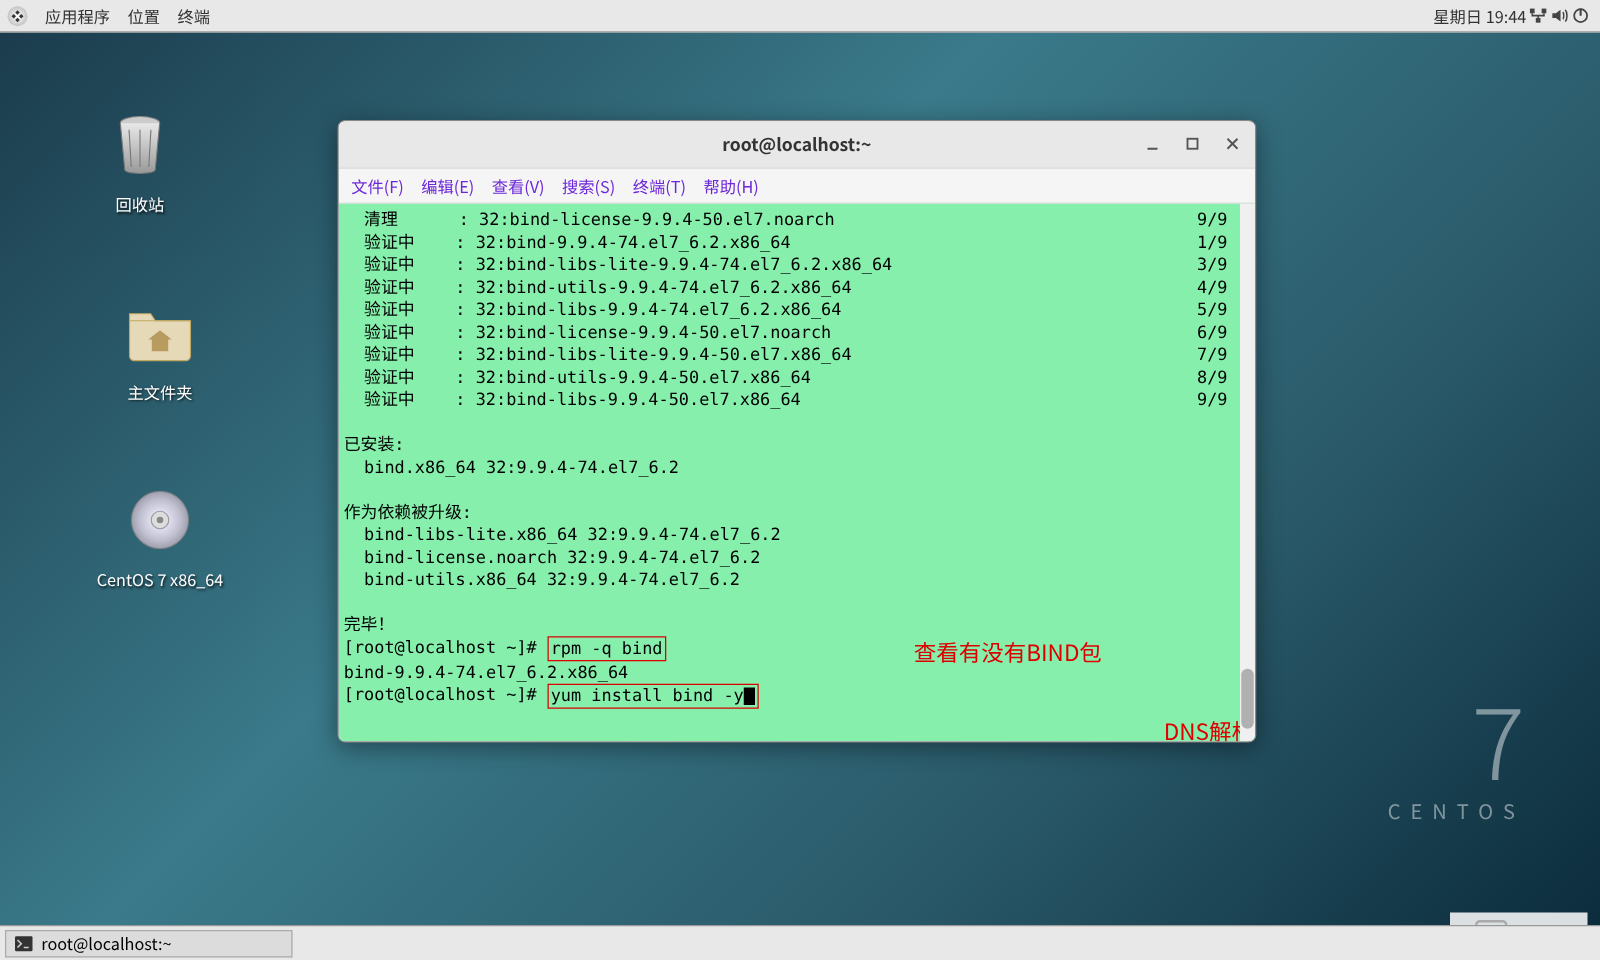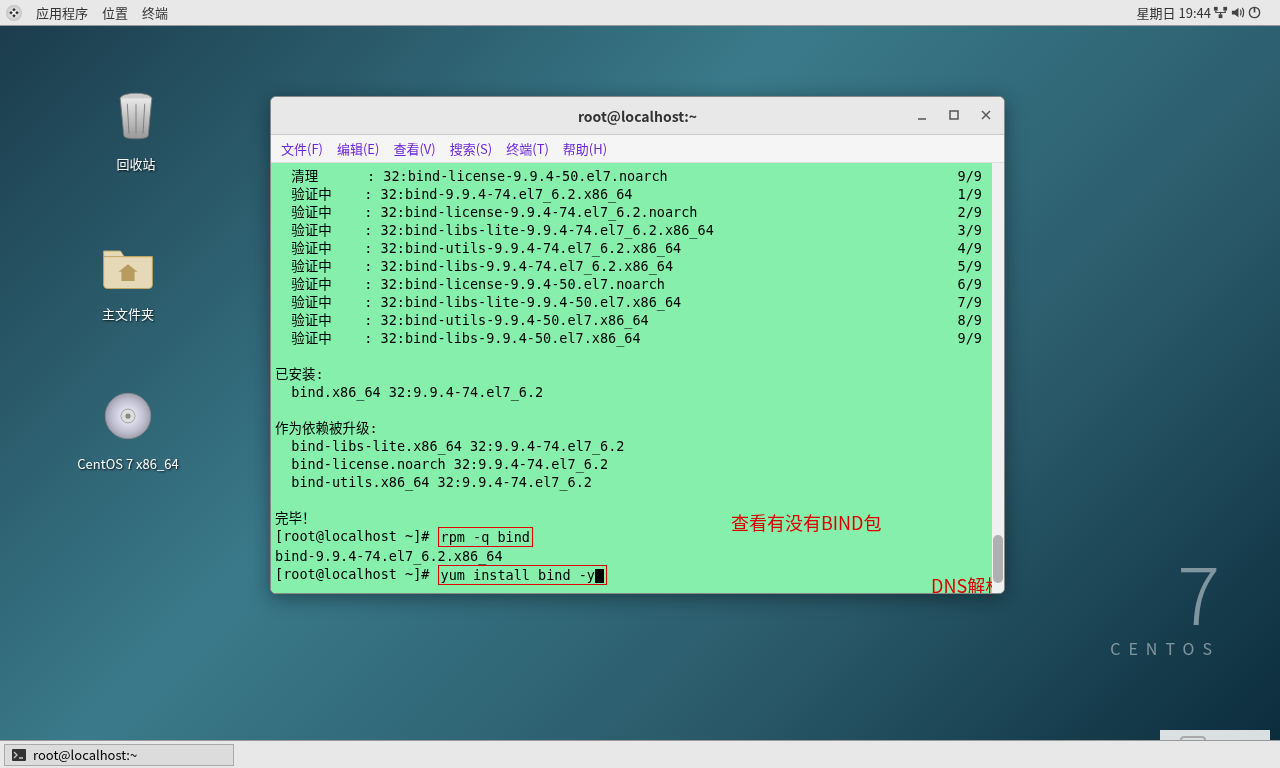--- a/index.html
+++ b/index.html
@@ -1,19 +1,19 @@
 <!DOCTYPE html>
 <html><head>
 <meta charset="utf-8">
 <style>
 * { margin:0; padding:0; box-sizing:border-box; }
 body { font-family:"Noto Sans CJK SC","WenQuanYi Micro Hei",sans-serif; width:1280px; height:768px; overflow:hidden; position:relative; background:linear-gradient(135deg,#1a3a4a 0%,#2a5a6a 20%,#3a7a8a 40%,#2a5a6a 70%,#0a2a3a 100%); }
 .top-panel { position:absolute; top:0; left:0; right:0; height:26px; background:#e8e8e8; border-bottom:1px solid #999; display:flex; align-items:center; font-size:13px; color:#333; }
 .top-panel .left { display:flex; align-items:center; gap:14px; padding-left:6px; }
-.top-panel .right { margin-left:auto; display:flex; align-items:center; gap:1px; padding-right:18px; }
+.top-panel .right { margin-left:auto; display:flex; align-items:center; gap:1px; padding-right:8px; }
 .logo-icon { width:16px; height:16px; border-radius:50%; background:radial-gradient(circle,#fff,#aaa); display:flex; align-items:center; justify-content:center; font-size:10px; }
 .menu-item { cursor:default; }
 .tray-icon { width:16px; height:16px; display:flex; align-items:center; justify-content:center; }
 .tray-icon svg { width:15px; height:15px; fill:#444; }
 .desktop { position:absolute; top:26px; left:0; right:0; bottom:28px; }
 .desktop-icon { position:absolute; width:120px; text-align:center; color:#fff; font-size:13px; text-shadow:1px 1px 2px rgba(0,0,0,.8); cursor:default; }
 .desktop-icon .ico { width:64px; height:64px; margin:0 auto 6px; display:flex; align-items:center; justify-content:center; }
 .trash-ico svg { width:56px; height:56px; }
 .folder-ico { position:relative; }
 .folder-ico svg { width:60px; height:60px; }
@@ -74,21 +74,21 @@
     <span class="tray-icon">
         <svg viewBox="0 0 16 16">
           <circle cx="8" cy="8" r="5.5" stroke="#444" stroke-width="1.5" fill="none"></circle>
           <line x1="8" y1="2" x2="8" y2="8" stroke="#444" stroke-width="1.8"></line>
         </svg>
       </span>
   </div>
 </div>
 
 <div class="desktop">
-  <div class="desktop-icon" style="left:76px;top:58px">
+  <div class="desktop-icon" style="left:52px;top:58px">
     <div class="ico trash-ico">
       <svg viewBox="0 0 64 64">
           <defs>
             <linearGradient id="tg" x1="0" y1="0" x2="0" y2="1">
               <stop offset="0" stop-color="#e8e8e8"></stop>
               <stop offset="1" stop-color="#999"></stop>
             </linearGradient>
           </defs>
           <ellipse cx="32" cy="12" rx="18" ry="6" fill="#ccc" stroke="#888"></ellipse>
           <path d="M14 12 L18 54 Q18 58 32 58 Q46 58 46 54 L50 12" fill="url(#tg)" stroke="#777"></path>
@@ -159,21 +159,20 @@
       <span>文件(F)</span>
       <span>编辑(E)</span>
       <span>查看(V)</span>
       <span>搜索(S)</span>
       <span>终端(T)</span>
       <span>帮助(H)</span>
     </div>
     <div class="terminal-body">
       <div class="term-line"><span class="l">  清理      : 32:bind-license-9.9.4-50.el7.noarch</span><span class="r">9/9</span></div>
       <div class="term-line"><span class="l">  验证中    : 32:bind-9.9.4-74.el7_6.2.x86_64</span><span class="r">1/9</span></div>
-      <div class="term-line"><span class="l">  验证中    : 32:bind-license-9.9.4-74.el7_6.2.noarch</span><span class="r">2/9</span></div>
       <div class="term-line"><span class="l">  验证中    : 32:bind-libs-lite-9.9.4-74.el7_6.2.x86_64</span><span class="r">3/9</span></div>
       <div class="term-line"><span class="l">  验证中    : 32:bind-utils-9.9.4-74.el7_6.2.x86_64</span><span class="r">4/9</span></div>
       <div class="term-line"><span class="l">  验证中    : 32:bind-libs-9.9.4-74.el7_6.2.x86_64</span><span class="r">5/9</span></div>
       <div class="term-line"><span class="l">  验证中    : 32:bind-license-9.9.4-50.el7.noarch</span><span class="r">6/9</span></div>
       <div class="term-line"><span class="l">  验证中    : 32:bind-libs-lite-9.9.4-50.el7.x86_64</span><span class="r">7/9</span></div>
       <div class="term-line"><span class="l">  验证中    : 32:bind-utils-9.9.4-50.el7.x86_64</span><span class="r">8/9</span></div>
       <div class="term-line"><span class="l">  验证中    : 32:bind-libs-9.9.4-50.el7.x86_64</span><span class="r">9/9</span></div>
       <div class="term-line">&nbsp;</div>
       <div class="term-line"><span class="l">已安装:</span></div>
       <div class="term-line"><span class="l">  bind.x86_64 32:9.9.4-74.el7_6.2</span></div>

